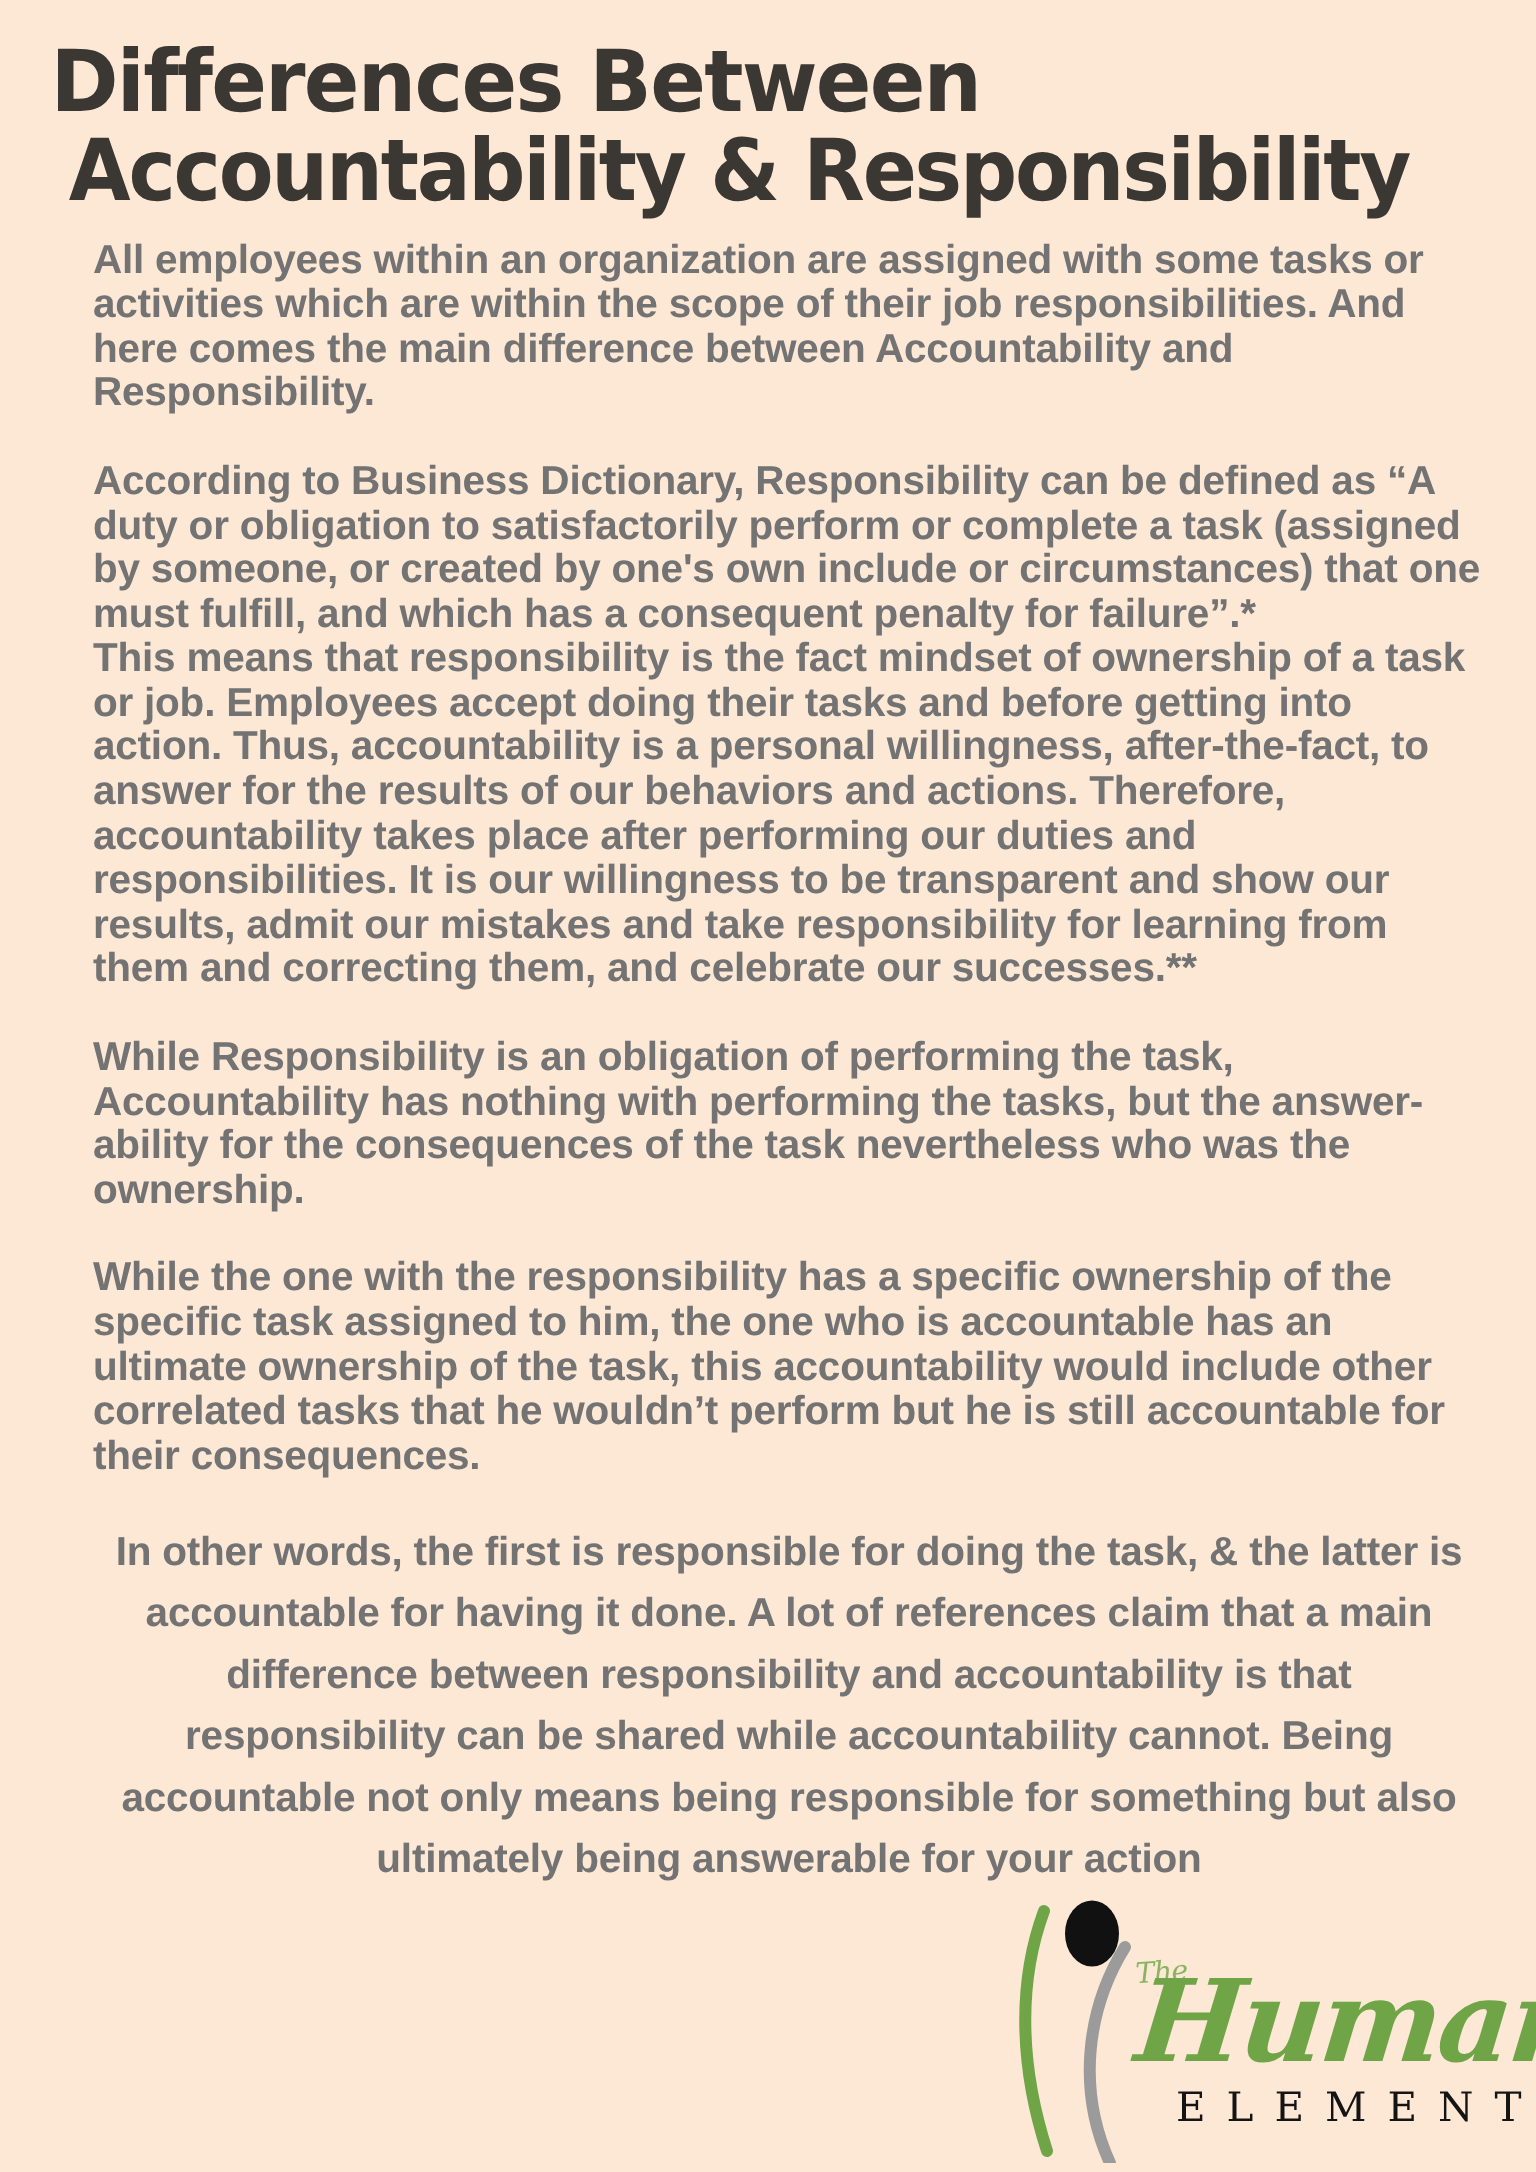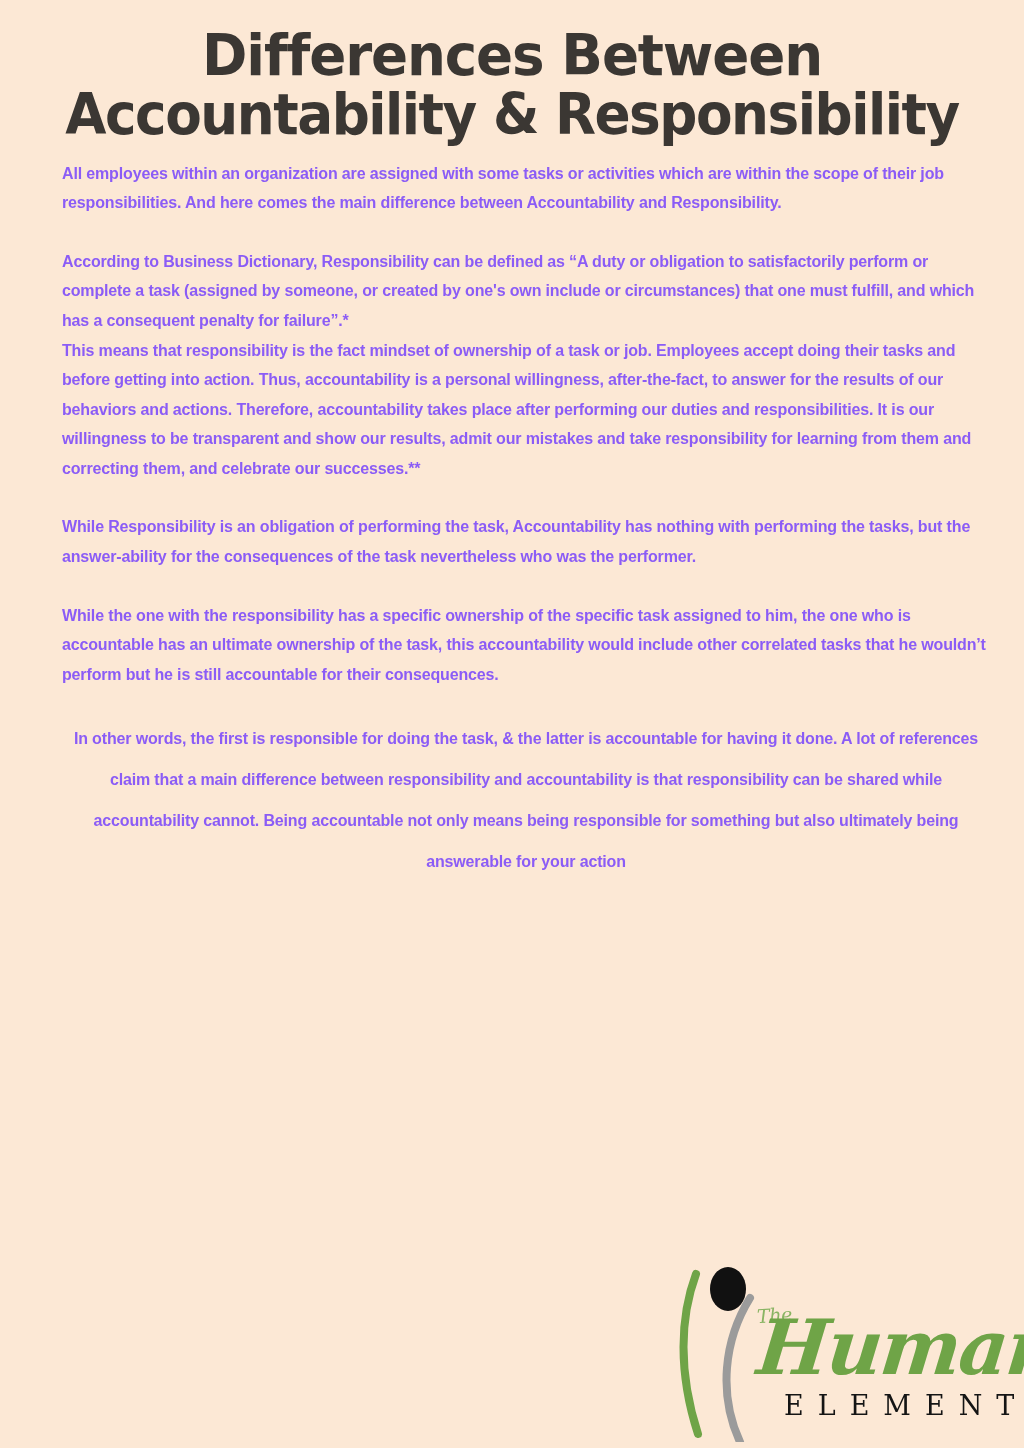--- a/index.html
+++ b/index.html
@@ -18,22 +18,22 @@
   .page {
     position: relative;
     width: 1024px;
     height: 1448px;
     background: #fce8d5;
     box-sizing: border-box;
   }
 
   
   .title-block {
-    padding: 26px 30px 0 30px;
-    text-align: center;
+    padding: 26px 30px 0 14px;
+    text-align: left;
   }
   .title-line {
     font-family: "DejaVu Sans", sans-serif;
     font-weight: 700;
     color: #3b3733;
     font-size: 57px;
     line-height: 1.04;
     letter-spacing: -1.2px;
     white-space: nowrap;
     transform: scaleX(0.96);
@@ -45,22 +45,22 @@
     transform: scaleX(0.935);
   }
 
   
   .body-copy {
     padding: 14px 34px 0 62px;
   }
   .para {
     font-family: "Liberation Sans", sans-serif;
     font-weight: bold;
-    color: #8b5cf6;
-    font-size: 16px;
+    color: #737373;
+    font-size: 27px;
     line-height: 29.6px;
     letter-spacing: -0.15px;
     margin: 0 0 29px 0;
     max-width: 930px;
   }
   .para.no-gap {
     margin-bottom: 0;
   }
   .para.loose {
     line-height: 41px;
@@ -138,21 +138,21 @@
 
   <div class="title-block">
     <div class="title-line">Differences Between</div>
     <div class="title-line second">Accountability &amp; Responsibility</div>
   </div>
 
   <div class="body-copy">
     <p class="para">All employees within an organization are assigned with some tasks or activities which are within the scope of their job responsibilities. And here comes the main difference between Accountability and Responsibility.</p>
     <p class="para no-gap">According to Business Dictionary, Responsibility can be defined as “A duty or obligation to satisfactorily perform or complete a task (assigned by someone, or created by one's own include or circumstances) that one must fulfill, and which has a consequent penalty for failure”.*</p>
     <p class="para">This means that responsibility is the fact mindset of ownership of a task or job. Employees accept doing their tasks and before getting into action. Thus, accountability is a personal willingness, after-the-fact, to answer for the results of our behaviors and actions. Therefore, accountability takes place after performing our duties and responsibilities. It is our willingness to be transparent and show our results, admit our mistakes and take responsibility for learning from them and correcting them, and celebrate our successes.**</p>
-    <p class="para">While Responsibility is an obligation of performing the task, Accountability has nothing with performing the tasks, but the answer-ability for the consequences of the task nevertheless who was the performer.</p>
+    <p class="para">While Responsibility is an obligation of performing the task, Accountability has nothing with performing the tasks, but the answer-ability for the consequences of the task nevertheless who was the ownership.</p>
     <p class="para">While the one with the responsibility has a specific ownership of the specific task assigned to him, the one who is accountable has an ultimate ownership of the task, this accountability would include other correlated tasks that he wouldn’t perform but he is still accountable for their consequences.</p>
     <p class="para loose">In other words, the first is responsible for doing the task, &amp; the latter is accountable for having it done. A lot of references claim that a main difference between responsibility and accountability is that responsibility can be shared while accountability cannot. Being accountable not only means being responsible for something but also ultimately being answerable for your action</p>
   </div>
 
   <div class="logo">
     <svg viewBox="0 0 350 180" xmlns="http://www.w3.org/2000/svg" aria-hidden="true">
       <path d="M34 12 C 18 55, 16 110, 36 172" fill="none" stroke="#6fa447" stroke-width="8" stroke-linecap="round"></path>
       <ellipse cx="66" cy="27" rx="18" ry="22" fill="#111111"></ellipse>
       <path d="M88 36 C 62 78, 56 132, 78 180" fill="none" stroke="#9b9b9b" stroke-width="8" stroke-linecap="round"></path>
     </svg>

